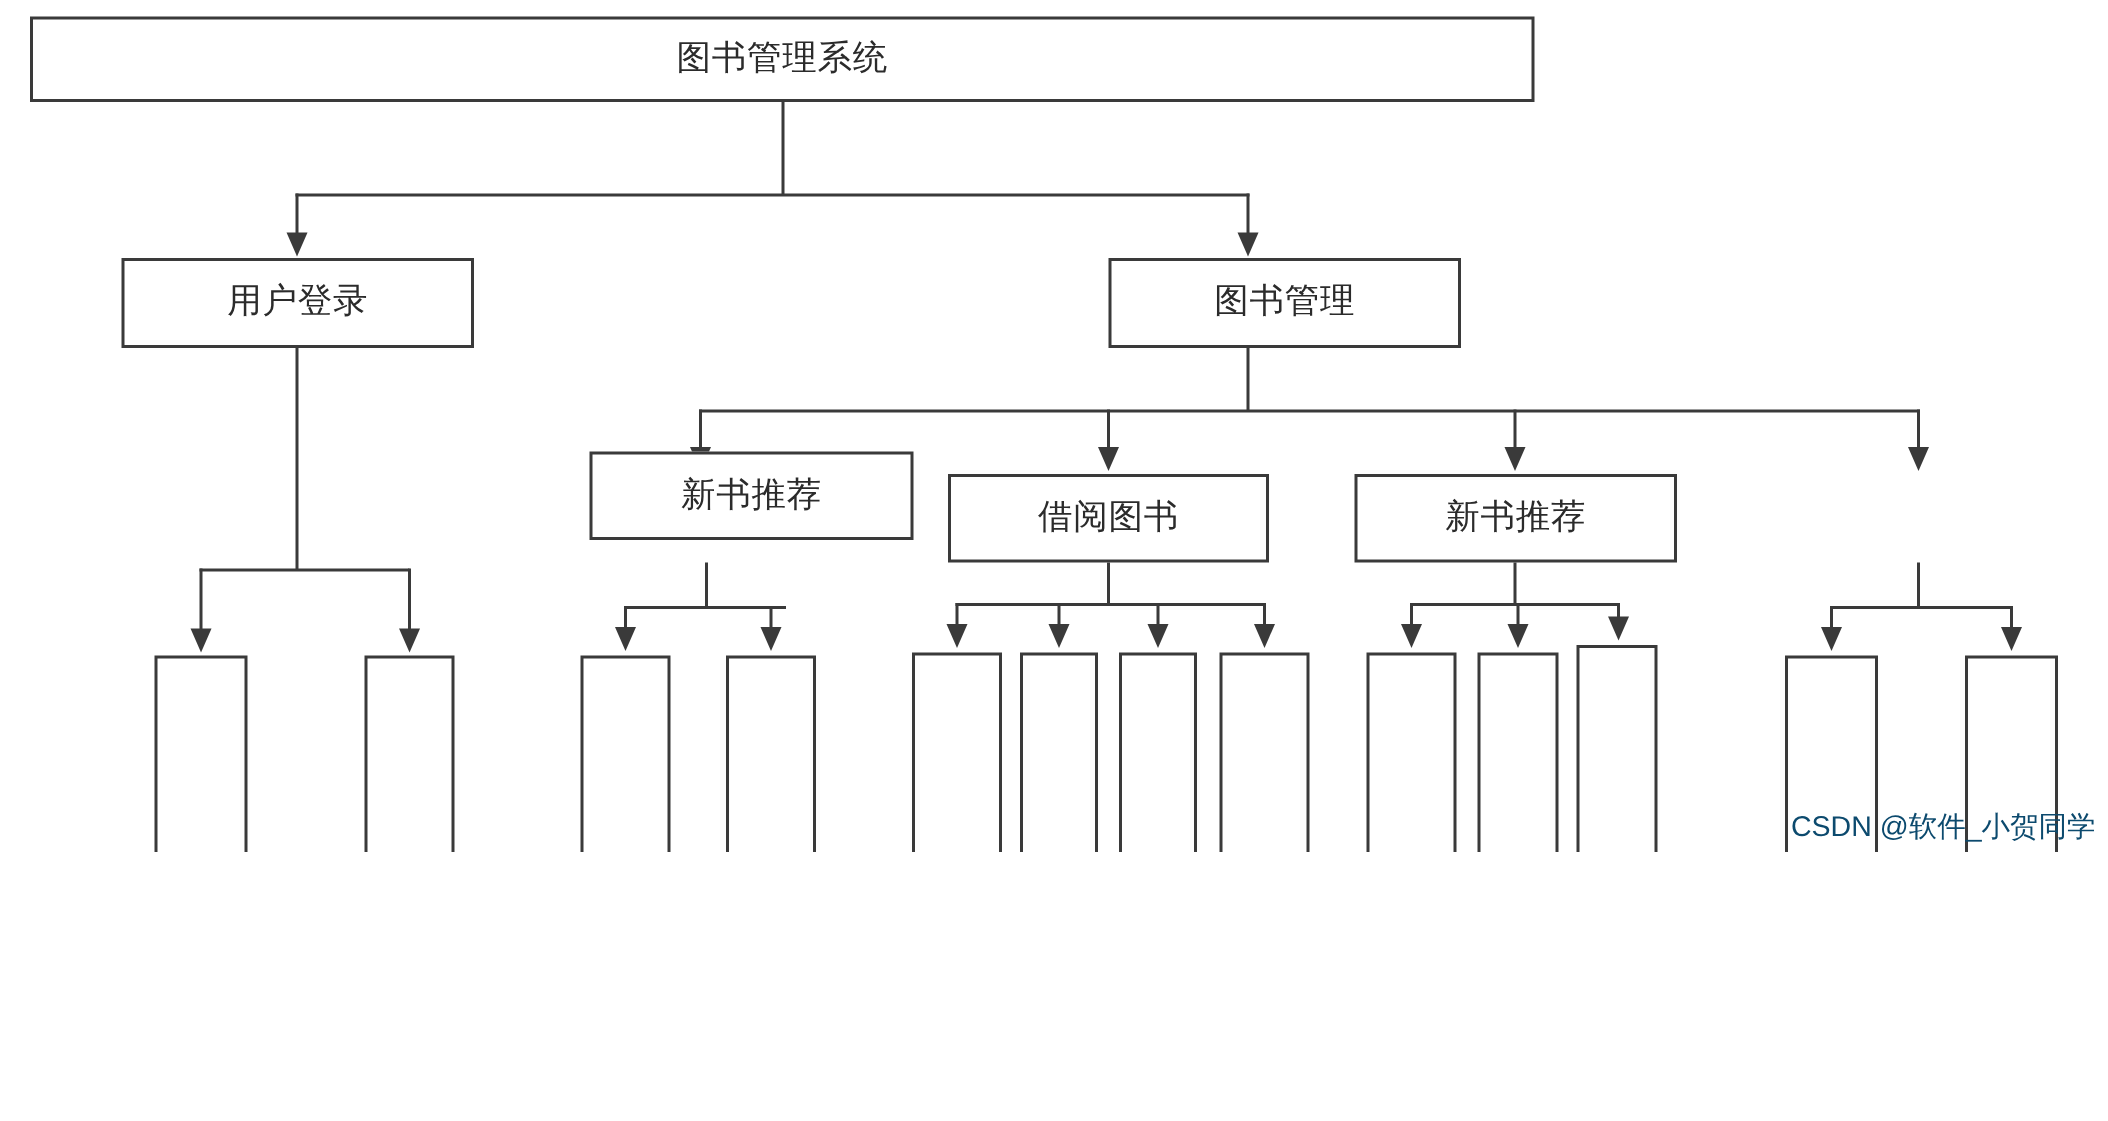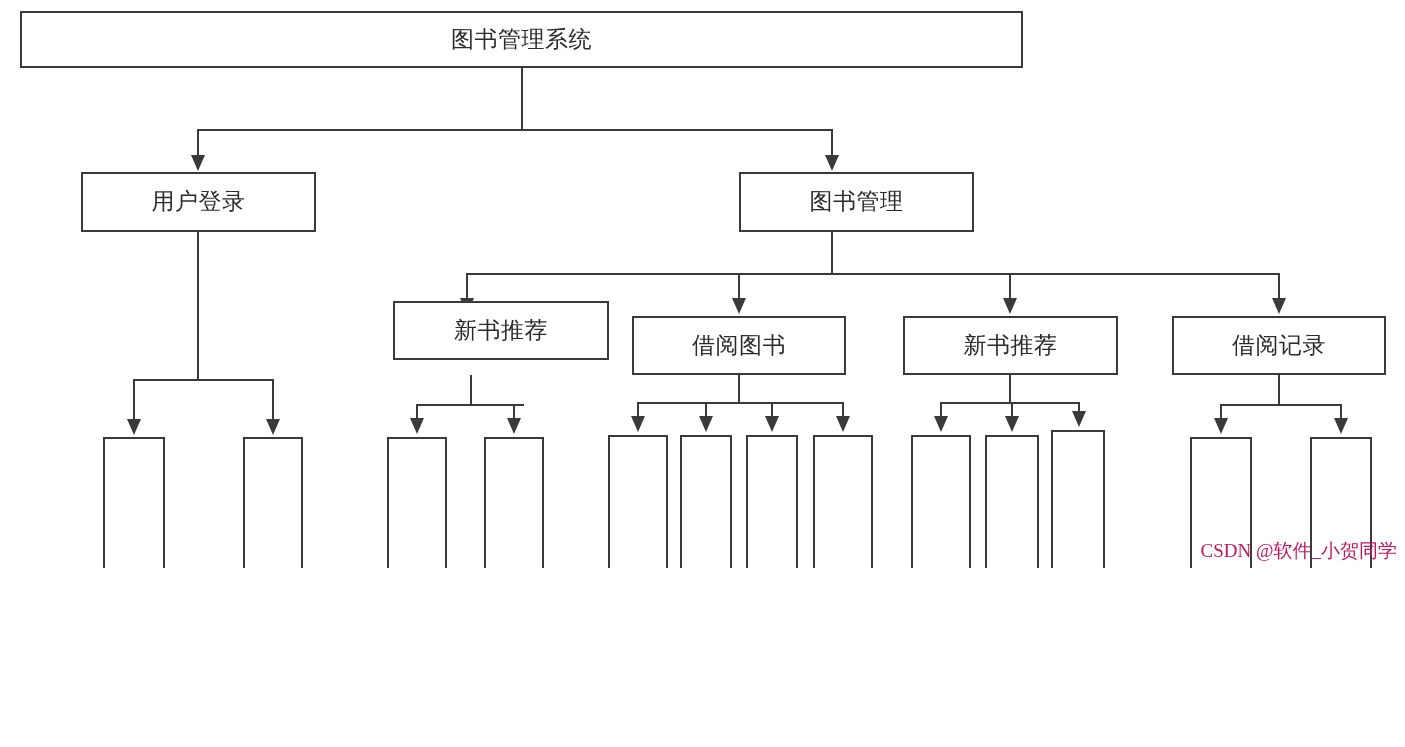--- a/index.html
+++ b/index.html
@@ -71,23 +71,23 @@
     border-left: 7px solid transparent;
     border-right: 7px solid transparent;
     border-top: 16px solid #3a3a3a;
   }
   
   #watermark {
     position: absolute;
     right: 8px;
     bottom: 4px;
     font-size: 19px;
-    color: #be185d;
+    color: #0c4a6e;
     white-space: nowrap;
-    font-family: Liberation Serif, serif;
+    font-family: Liberation Sans, sans-serif;
   }
 </style>
 </head>
 <body>
 
 <div id="canvas">
 
   <div class="node horiz" style="left:20px; top:11px; width:1003px; height:57px;">
     <span class="lbl">图书管理系统</span>
   </div>
@@ -127,23 +127,20 @@
 
   <div class="node horiz" style="left:362px; top:301px; width:216px; height:59px;margin-left:31px;">
     <span class="lbl">新书推荐</span>
   </div>
   <div class="node horiz" style="left:632px; top:316px; width:214px; height:59px;">
     <span class="lbl">借阅图书</span>
   </div>
   <div class="node horiz" style="left:903px; top:316px; width:215px; height:59px;">
     <span class="lbl">新书推荐</span>
   </div>
-  <div class="node horiz" style="left:1172px; top:316px; width:214px; height:59px;">
-    <span class="lbl">借阅记录</span>
-  </div>
 
   <div class="vline" style="left:470px; top:375px; width:2px; height:30px;"></div>
   <div class="hline" style="left:416px; top:404px; width:108px; height:2px;"></div>
   <div class="vline" style="left:416px; top:404px; width:2px; height:16px;"></div>
   <div class="arrow" style="left:410px; top:418px;"></div>
   <div class="vline" style="left:513px; top:404px; width:2px; height:16px;"></div>
   <div class="arrow" style="left:507px; top:418px;"></div>
 
   <div class="vline" style="left:738px; top:375px; width:2px; height:28px;"></div>
   <div class="hline" style="left:637px; top:402px; width:206px; height:2px;"></div>

